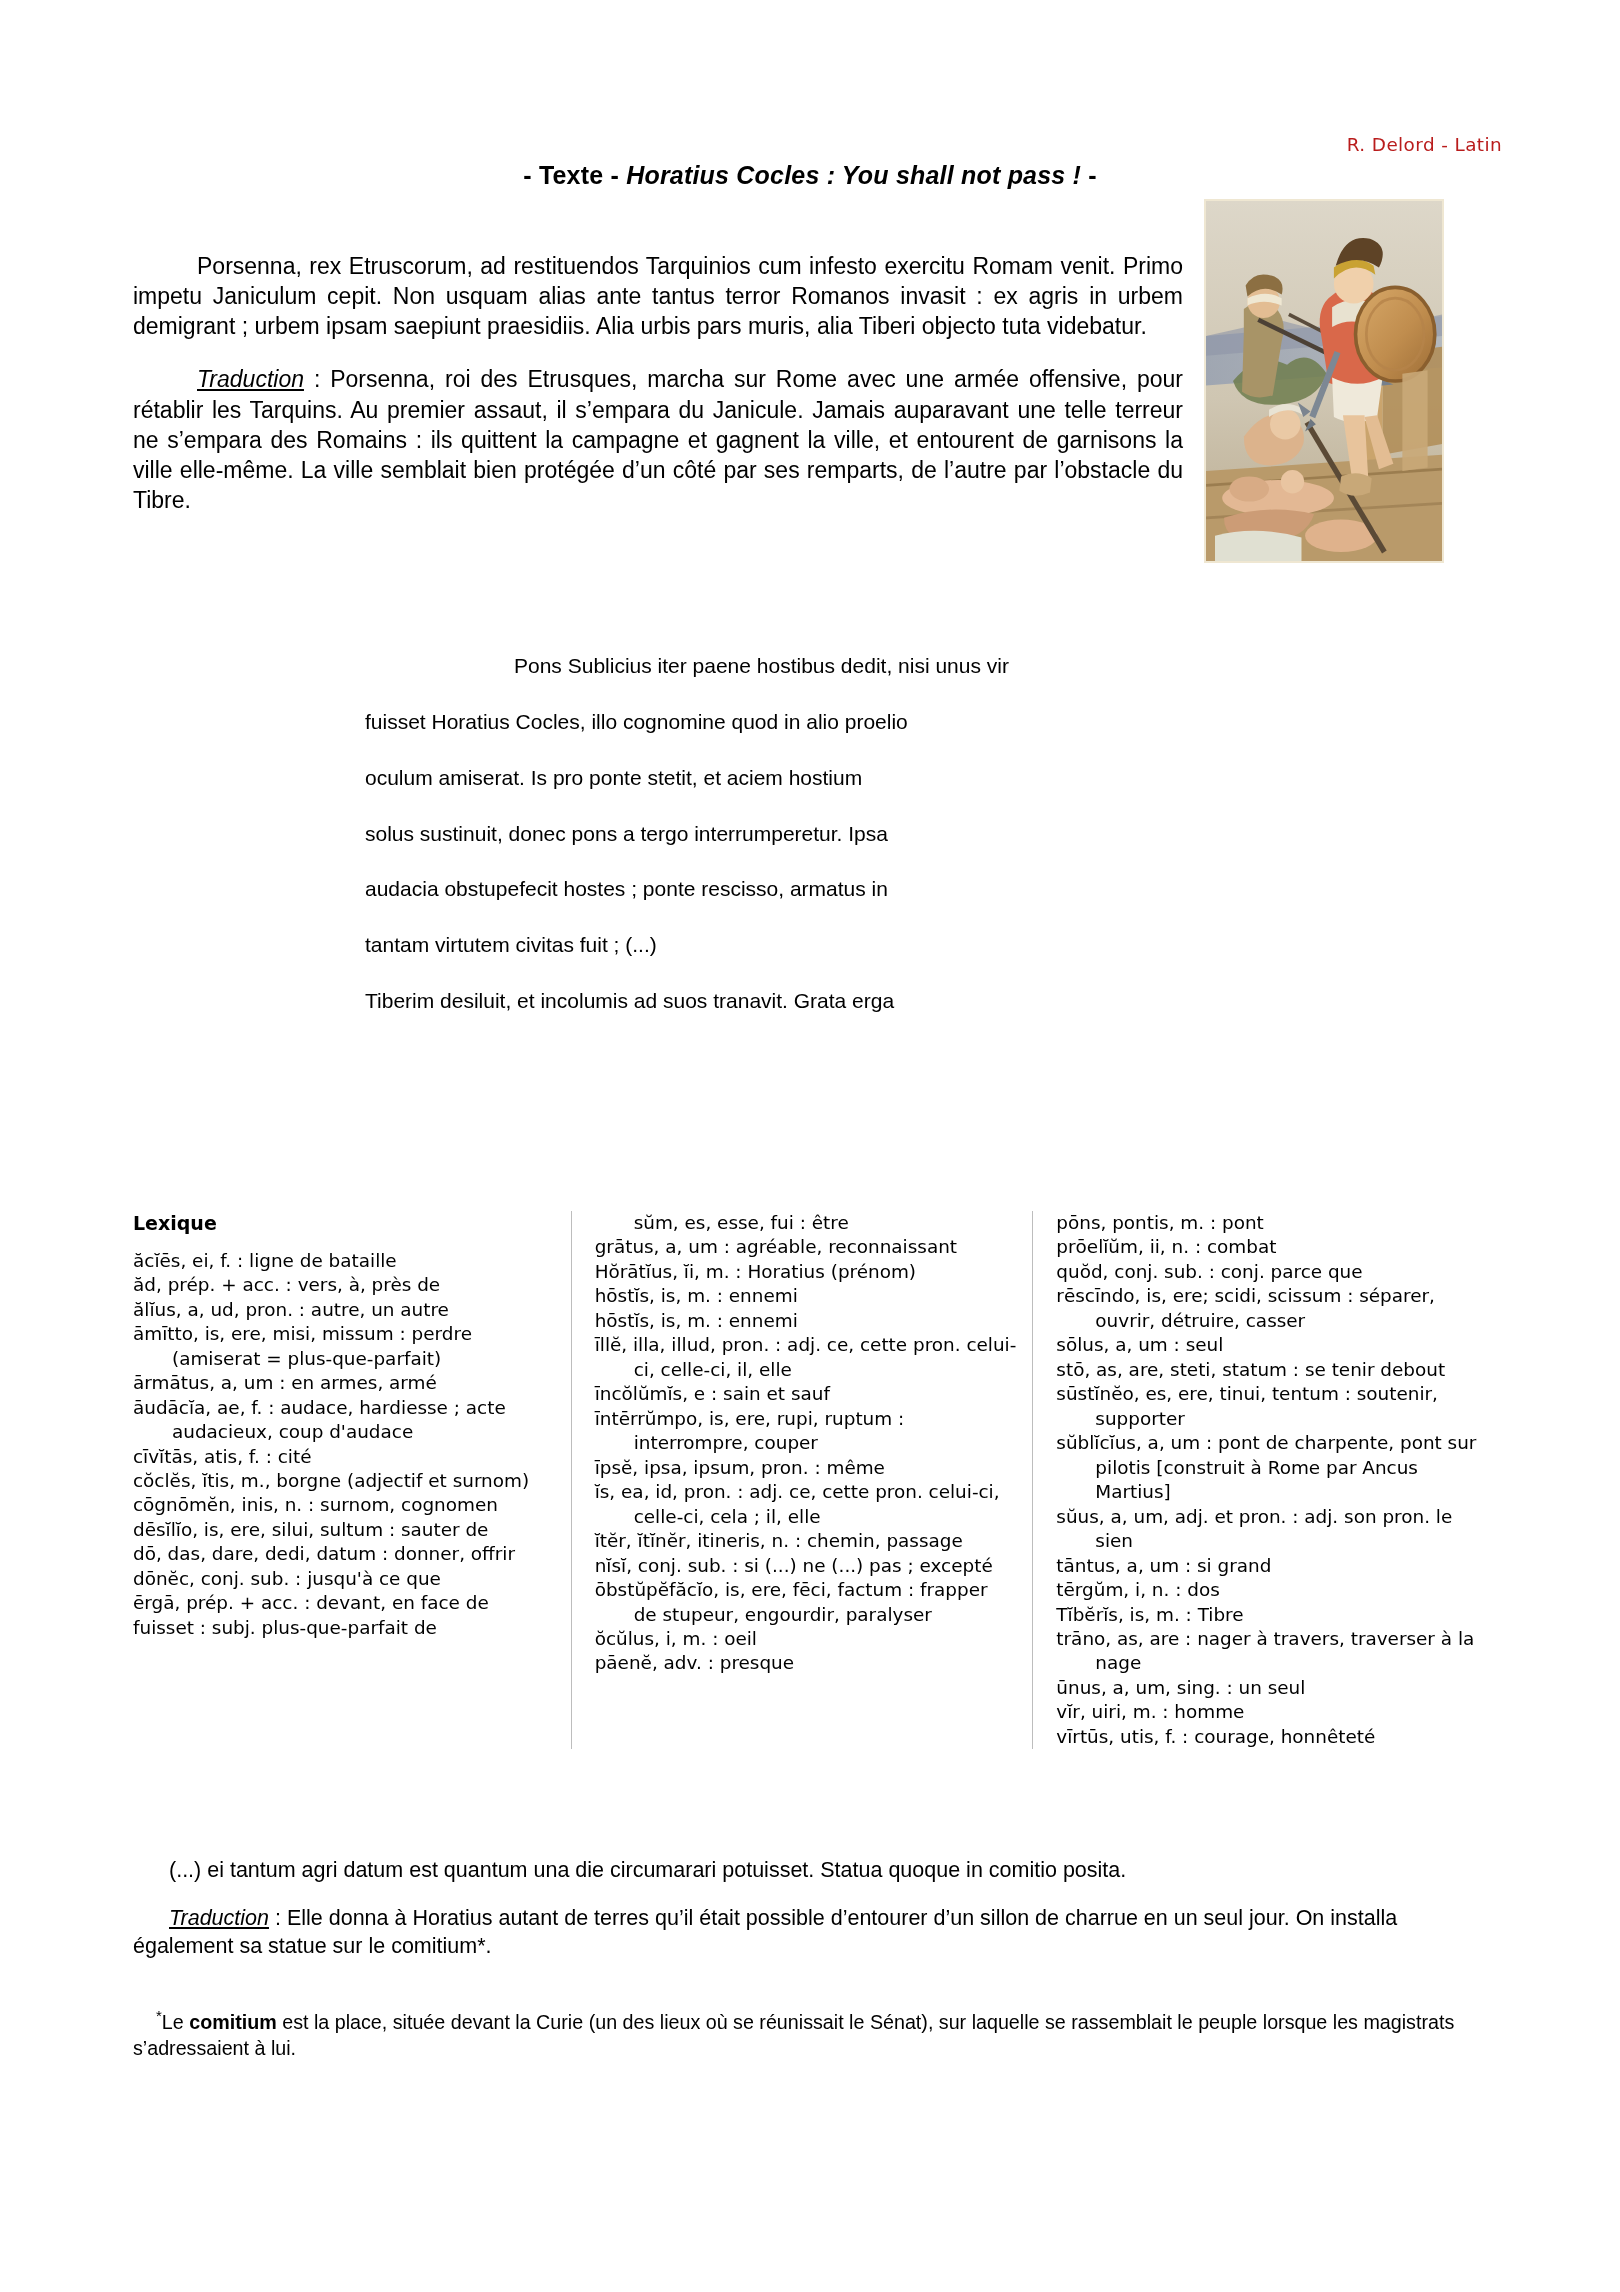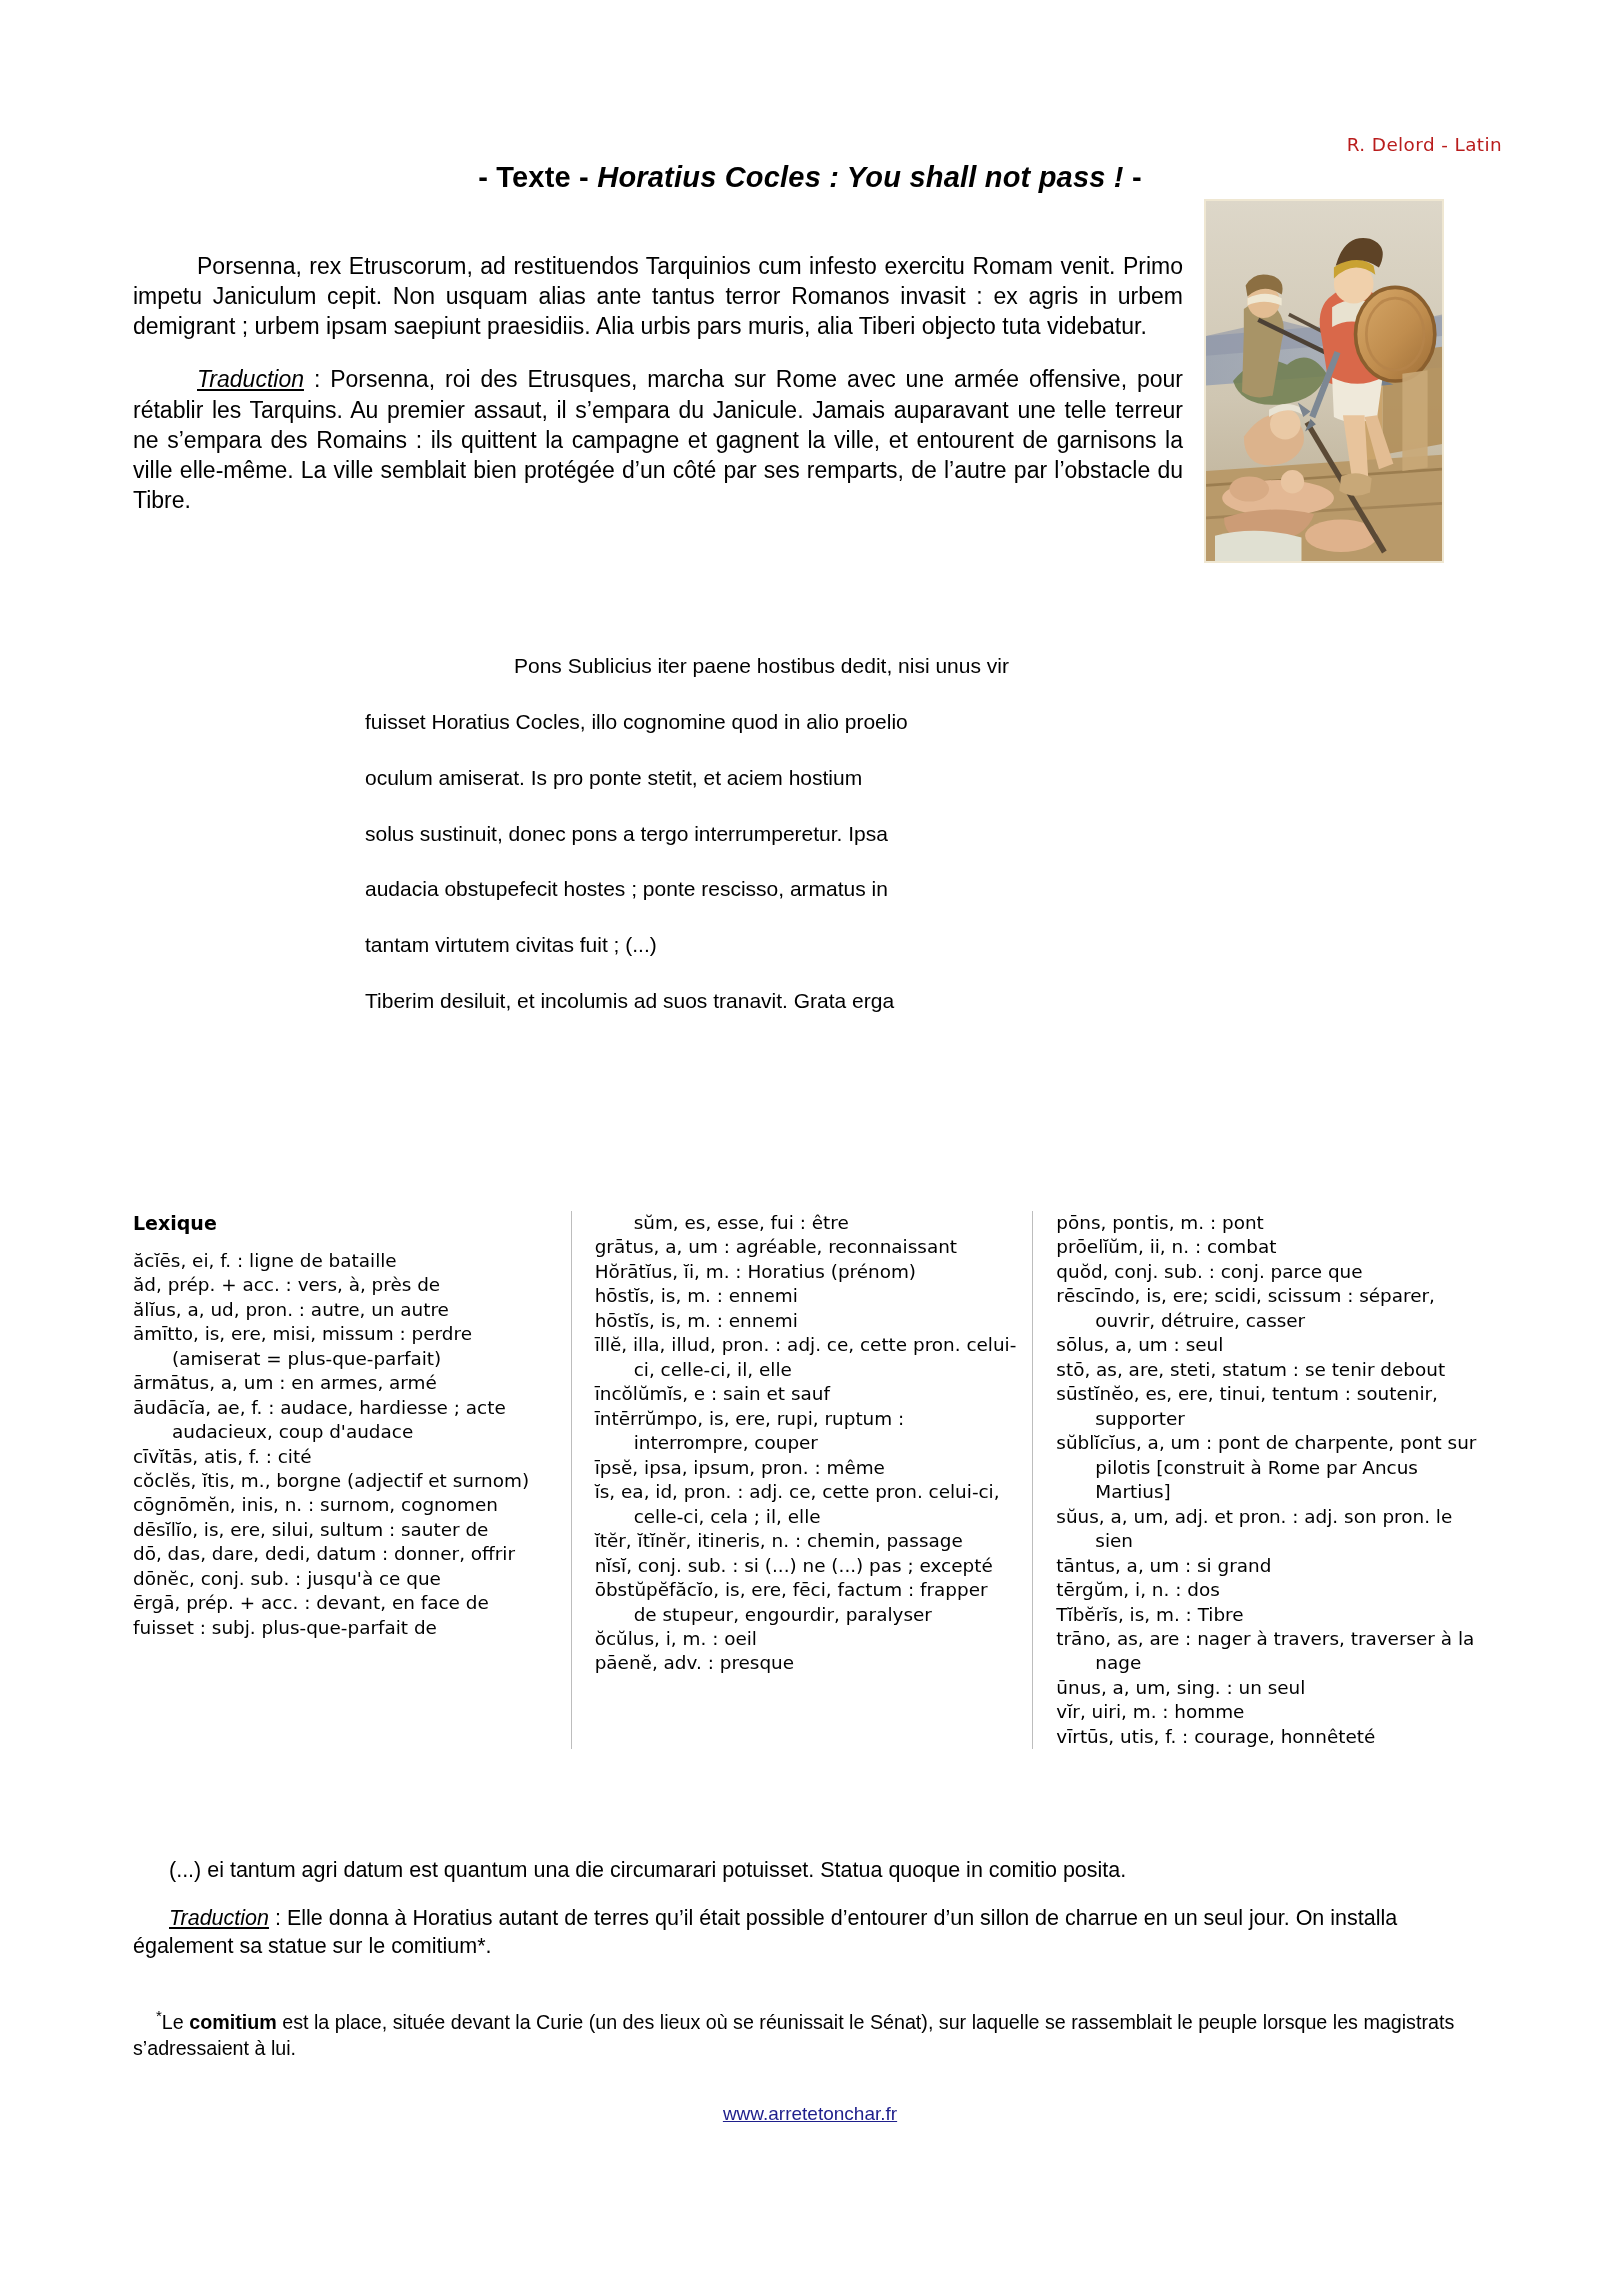--- a/index.html
+++ b/index.html
@@ -34,21 +34,21 @@
   }
 
   .doc-title {
     position: absolute;
     top: 161px;
     left: 0;
     width: 1620px;
     text-align: center;
     font-family: "Liberation Sans", sans-serif;
     font-weight: bold;
-    font-size: 29px;
+    font-size: 25px;
     letter-spacing: 0.2px;
   }
   .doc-title .title-prefix { font-style: normal; }
   .doc-title .title-main   { font-style: italic; }
 
   
   .intro {
     position: absolute;
     top: 251px;
     left: 133px;
@@ -349,16 +349,15 @@
 
   <div class="bottom">
     <p class="latin-end">(...) ei tantum agri datum est quantum una die circumarari potuisset. Statua quoque in comitio posita.</p>
     <p class="trad-end"><span class="trad-label">Traduction</span><span> : Elle donna à Horatius autant de terres qu’il était possible d’entourer d’un sillon de charrue en un seul jour. On installa également sa statue sur le comitium*.</span></p>
   </div>
 
   <div class="footnote">
     <p class="fn-first"><span class="fn-star">*</span><span>Le </span><span class="fn-term">comitium</span><span> est la place, située devant la Curie (un des lieux où se réunissait le Sénat), sur laquelle se rassemblait le peuple lorsque les magistrats s’adressaient à lui.</span></p>
   </div>
 
-  <div class="site-url">www.arretetonchar.fr</div>
 
 </div>
 
 
 </body></html>

